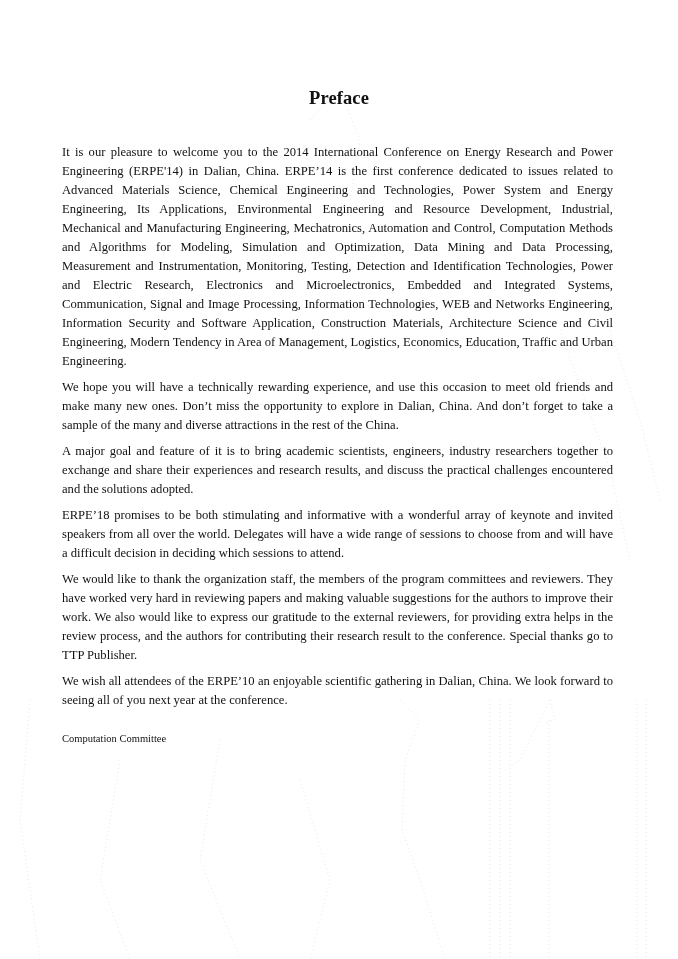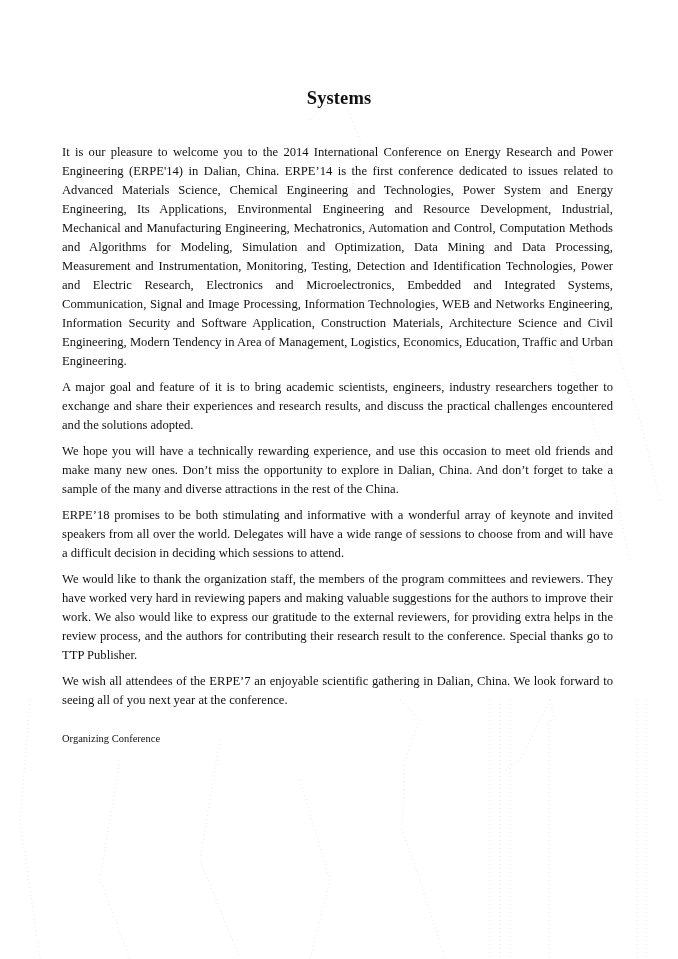--- a/index.html
+++ b/index.html
@@ -75,25 +75,25 @@
     <path d="M600 300 L640 420 L660 500"></path>
     <path d="M560 330 L610 470 L630 560"></path>
     <path d="M30 700 L20 820 L40 959"></path>
     <path d="M120 760 L100 880 L130 959"></path>
     <path d="M220 740 L200 860 L240 959"></path>
     <path d="M300 780 L330 880 L310 959"></path>
   </g>
 </svg>
 
 <div class="page">
-  <h1 class="title">Systems</h1>
+  <h1 class="title">Preface</h1>
 
   <div class="body-text">
     <p class="para">It is our pleasure to welcome you to the 2014 International Conference on Energy Research and Power Engineering (ERPE'14) in Dalian, China. ERPE’14 is the first conference dedicated to issues related to Advanced Materials Science, Chemical Engineering and Technologies, Power System and Energy Engineering, Its Applications, Environmental Engineering and Resource Development, Industrial, Mechanical and Manufacturing Engineering, Mechatronics, Automation and Control, Computation Methods and Algorithms for Modeling, Simulation and Optimization, Data Mining and Data Processing, Measurement and Instrumentation, Monitoring, Testing, Detection and Identification Technologies, Power and Electric Research, Electronics and Microelectronics, Embedded and Integrated Systems, Communication, Signal and Image Processing, Information Technologies, WEB and Networks Engineering, Information Security and Software Application, Construction Materials, Architecture Science and Civil Engineering, Modern Tendency in Area of Management, Logistics, Economics, Education, Traffic and Urban Engineering.</p>
+    <p class="para">We hope you will have a technically rewarding experience, and use this occasion to meet old friends and make many new ones. Don’t miss the opportunity to explore in Dalian, China. And don’t forget to take a sample of the many and diverse attractions in the rest of the China.</p>
     <p class="para">A major goal and feature of it is to bring academic scientists, engineers, industry researchers together to exchange and share their experiences and research results, and discuss the practical challenges encountered and the solutions adopted.</p>
-    <p class="para">We hope you will have a technically rewarding experience, and use this occasion to meet old friends and make many new ones. Don’t miss the opportunity to explore in Dalian, China. And don’t forget to take a sample of the many and diverse attractions in the rest of the China.</p>
     <p class="para">ERPE’18 promises to be both stimulating and informative with a wonderful array of keynote and invited speakers from all over the world. Delegates will have a wide range of sessions to choose from and will have a difficult decision in deciding which sessions to attend.</p>
     <p class="para">We would like to thank the organization staff, the members of the program committees and reviewers. They have worked very hard in reviewing papers and making valuable suggestions for the authors to improve their work. We also would like to express our gratitude to the external reviewers, for providing extra helps in the review process, and the authors for contributing their research result to the conference. Special thanks go to TTP Publisher.</p>
-    <p class="para">We wish all attendees of the ERPE’7 an enjoyable scientific gathering in Dalian, China. We look forward to seeing all of you next year at the conference.</p>
+    <p class="para">We wish all attendees of the ERPE’10 an enjoyable scientific gathering in Dalian, China. We look forward to seeing all of you next year at the conference.</p>
   </div>
 
-  <p class="signature">Organizing Conference</p>
+  <p class="signature">Computation Committee</p>
 </div>
 
 </body></html>

